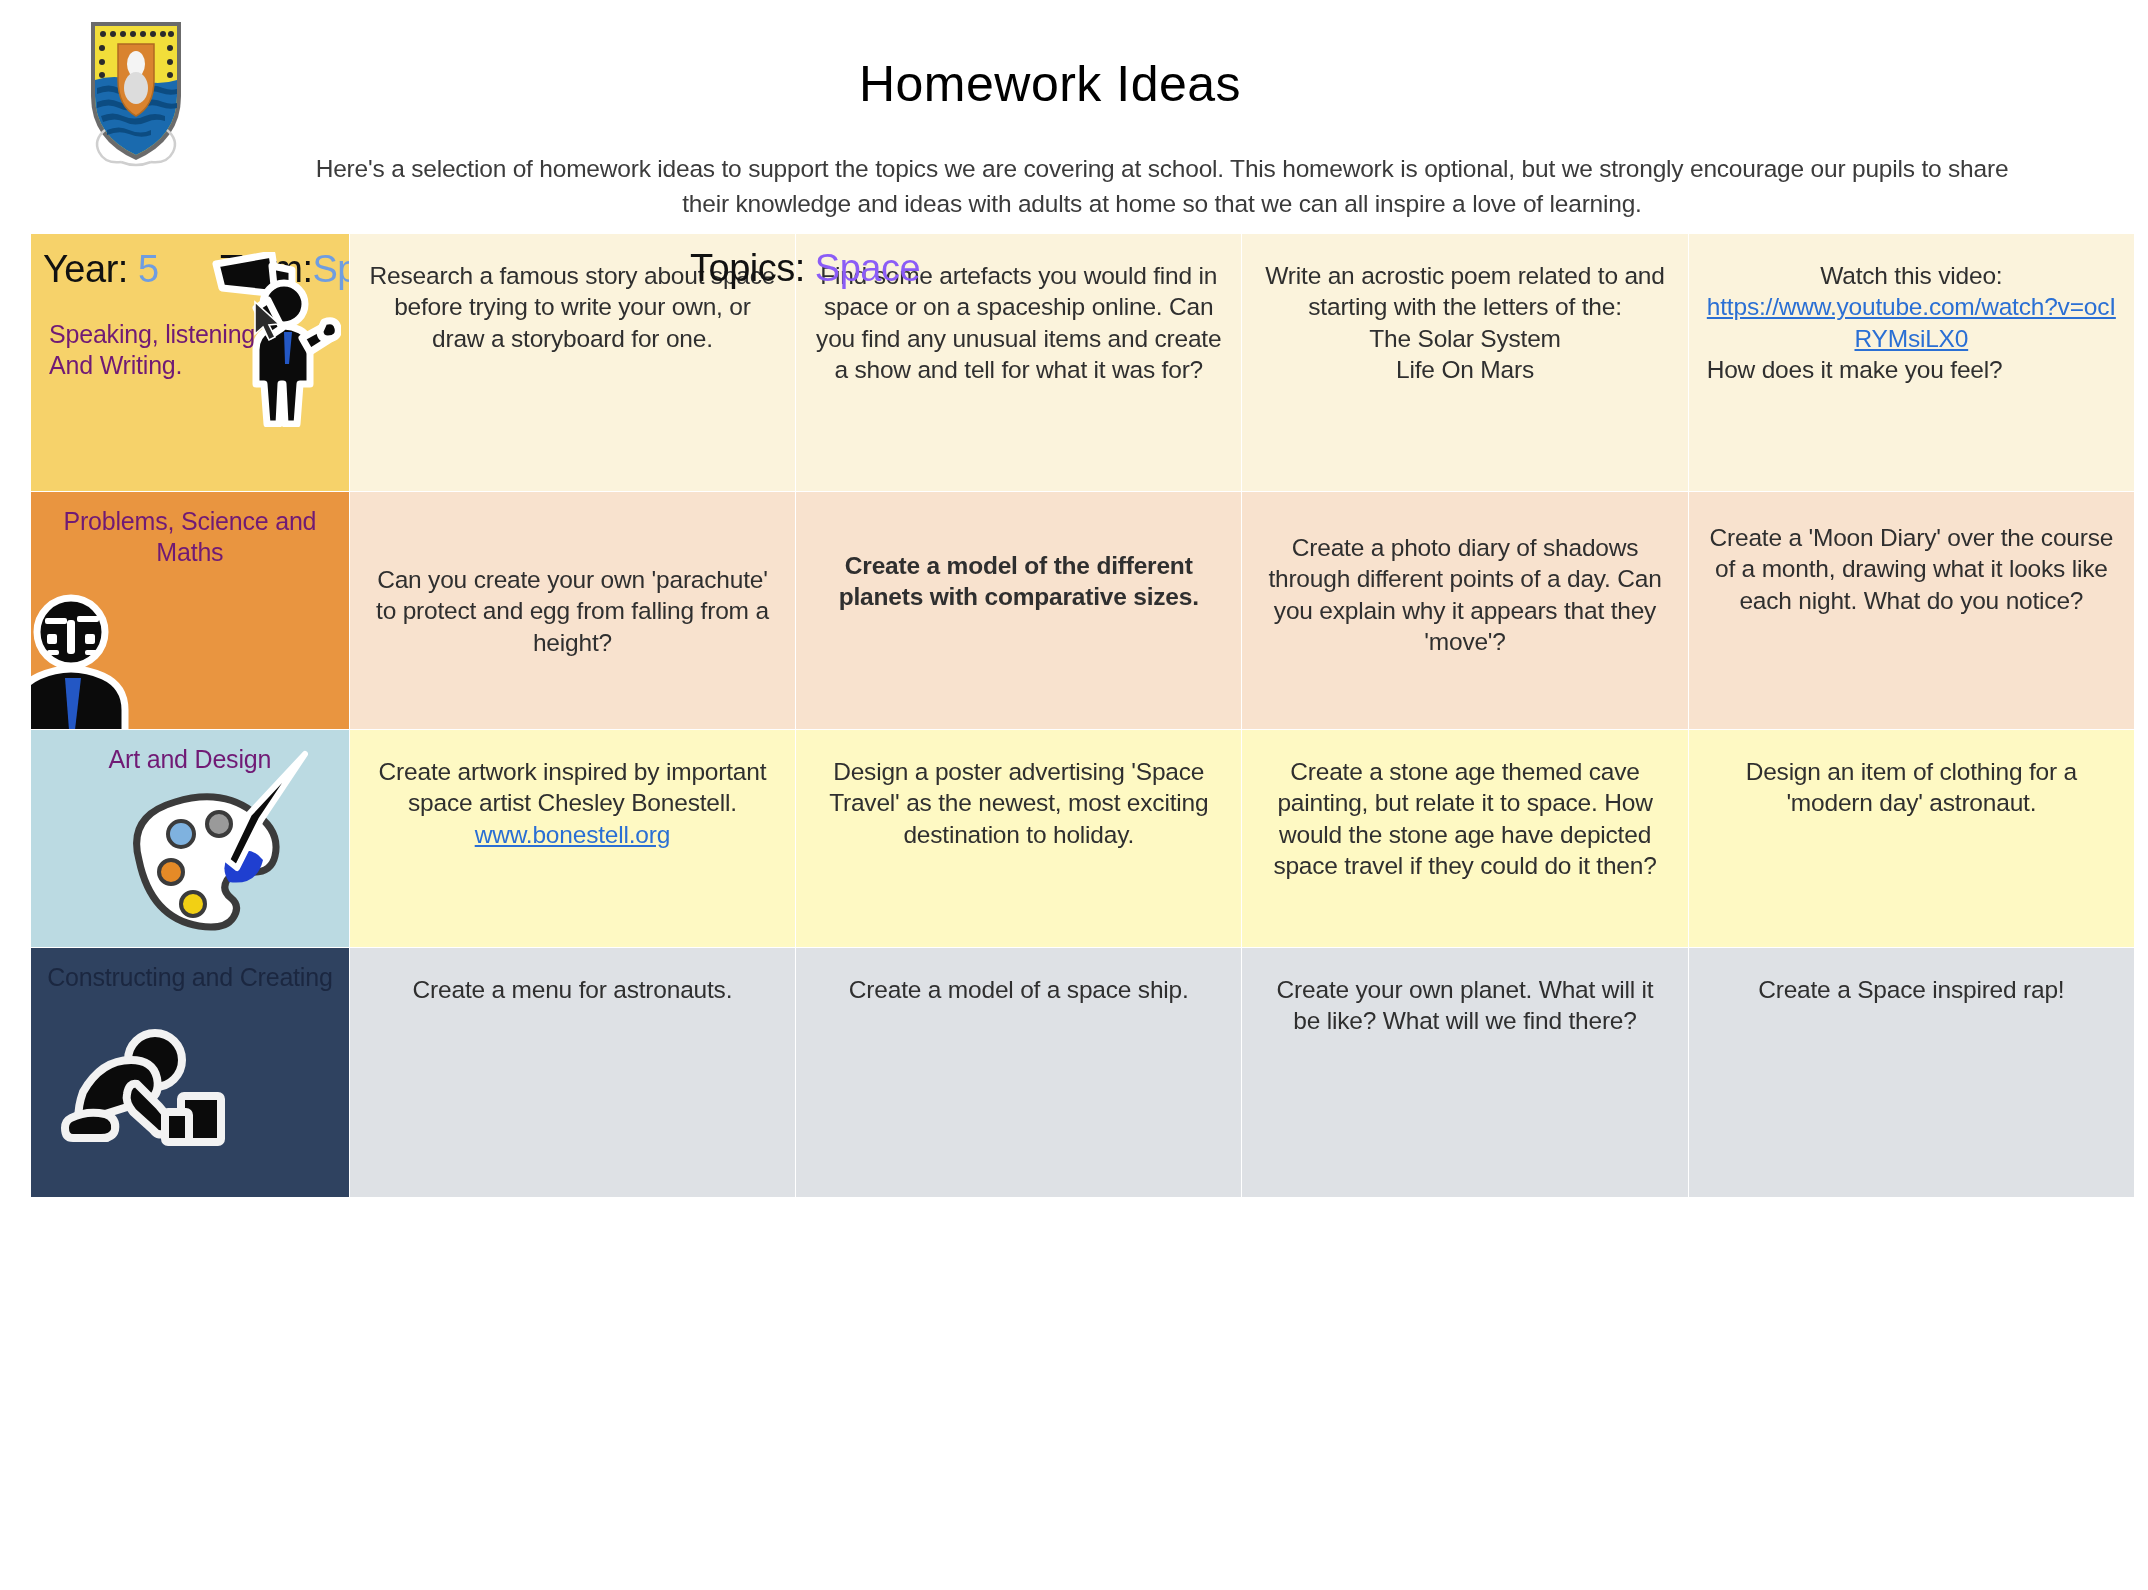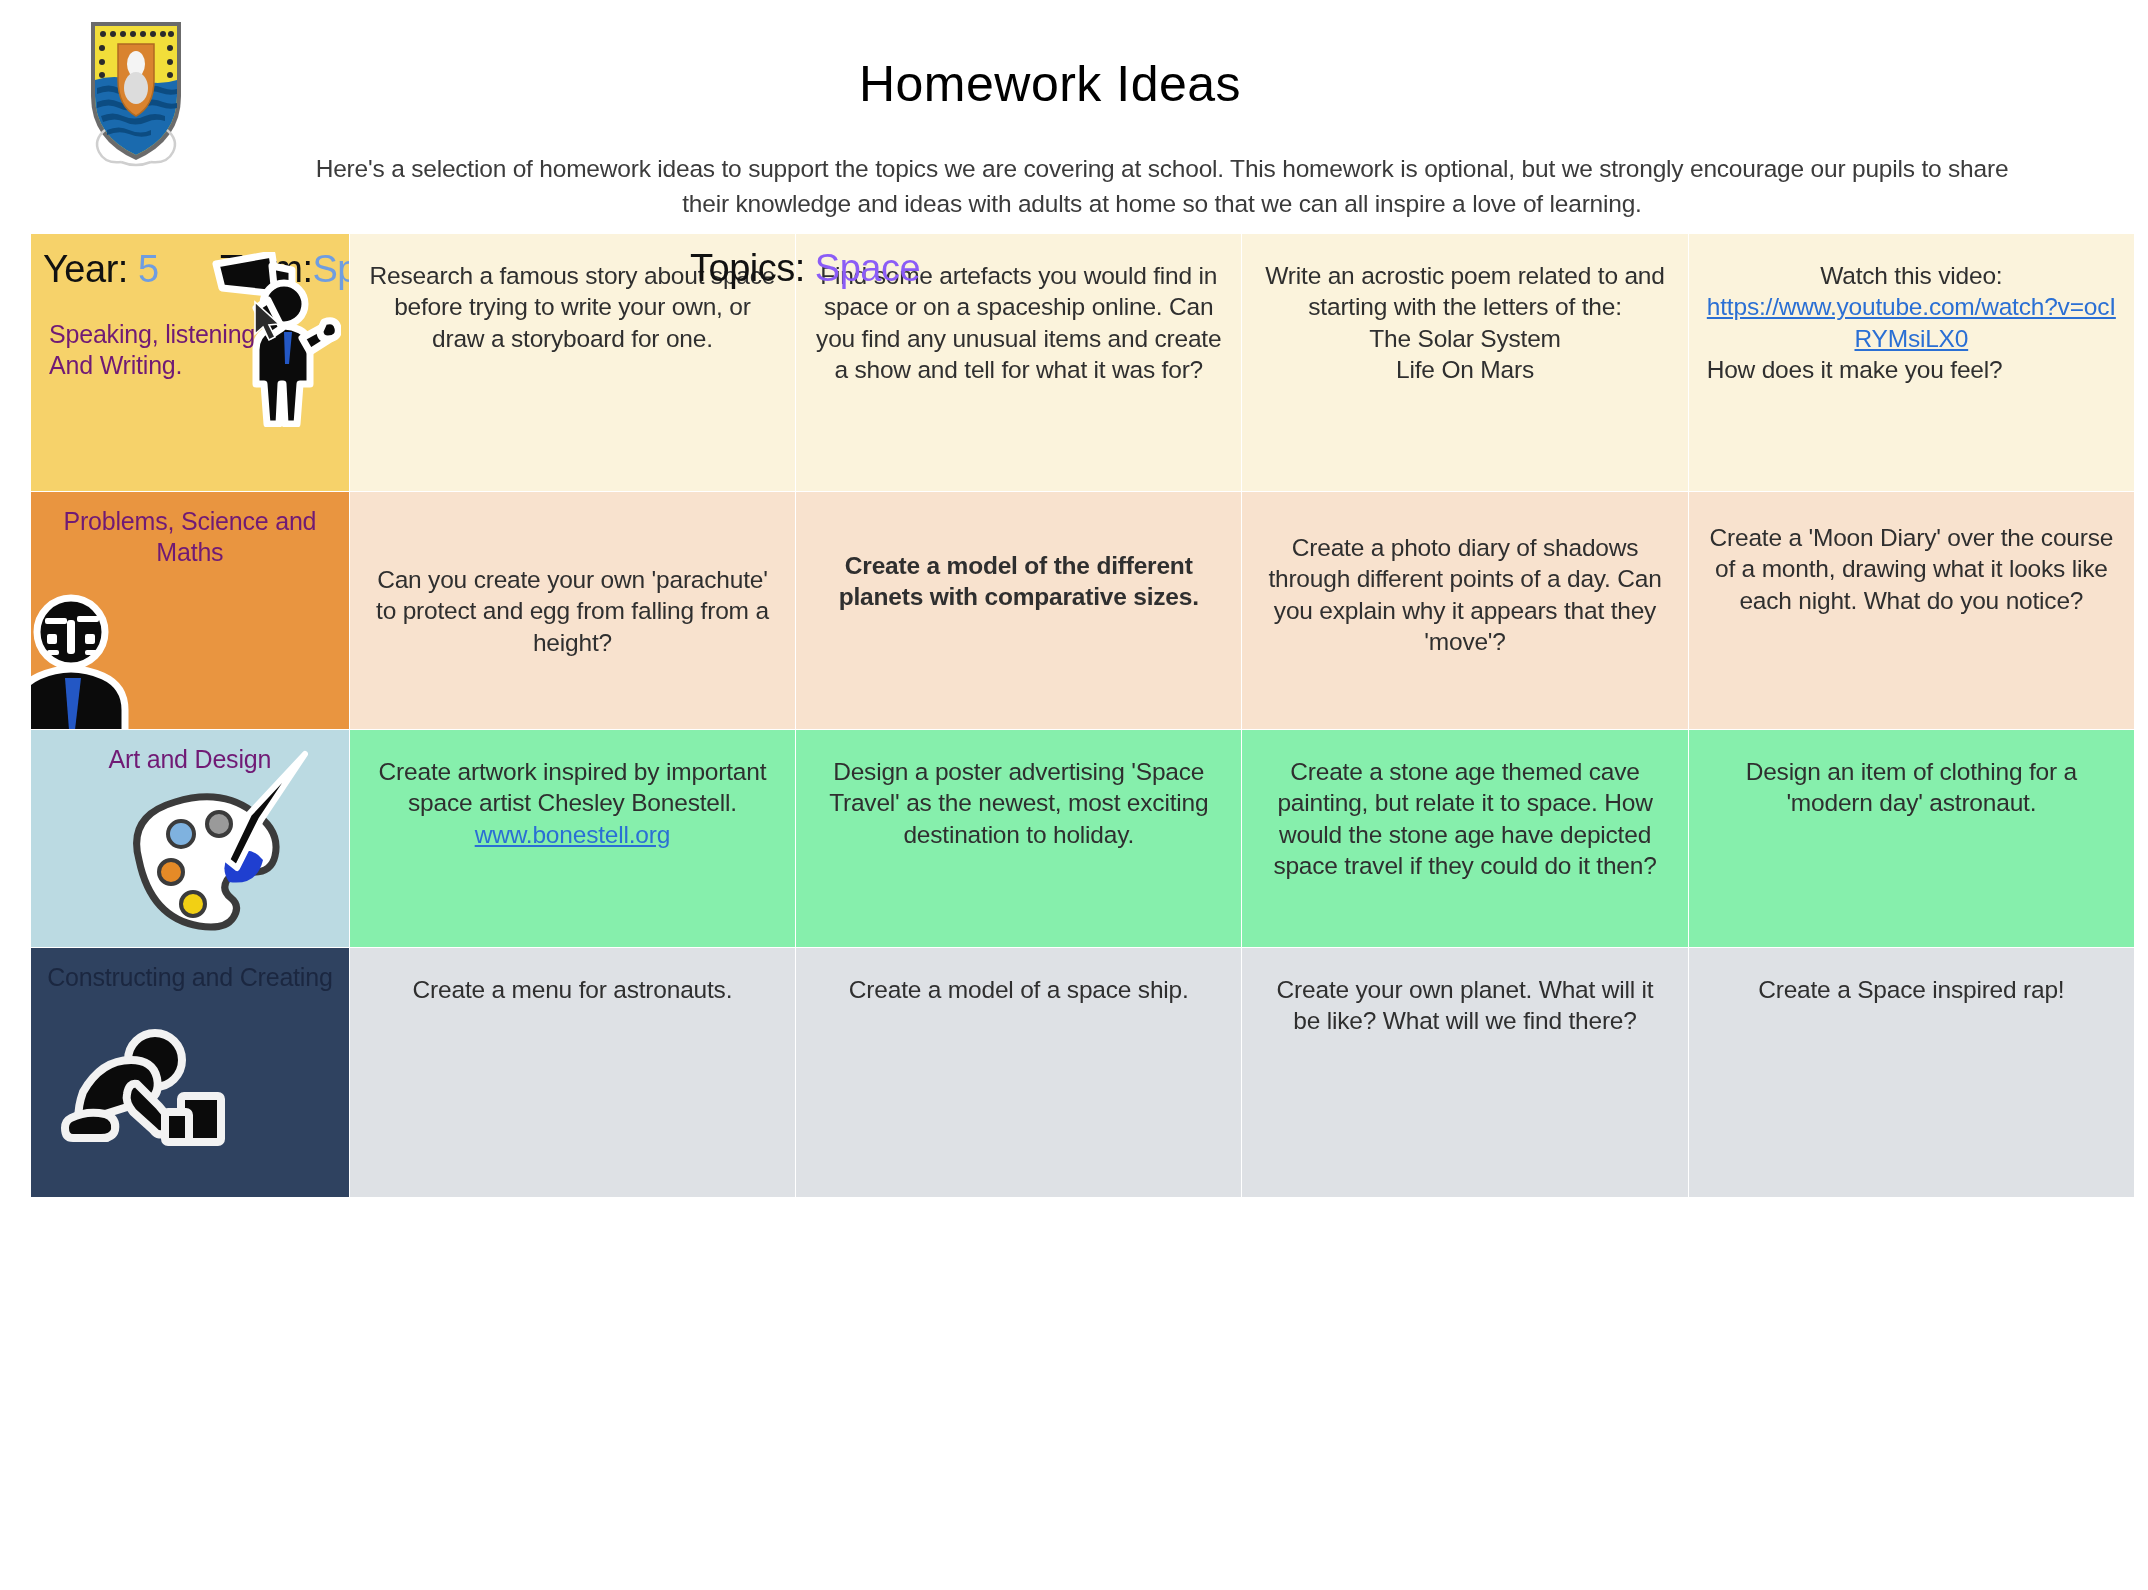--- a/index.html
+++ b/index.html
@@ -100,21 +100,21 @@
   .r2 { height: 238px; }
   .r3 { height: 218px; }
   .r4 { height: 250px; }
 
   
   .lab1 { background:#F6D26A; }
   .cel1 { background:#FBF3DC; }
   .lab2 { background:#E99540; }
   .cel2 { background:#F8E2CE; }
   .lab3 { background:#BBDAE2; }
-  .cel3 { background:#86efac; }
+  .cel3 { background:#fef9c3; }
   .lab4 { background:#2F4260; }
   .cel4 { background:#DEE1E5; }
 
   .lab4 .label-text { color:#1b2740; }
 
   a.link {
     color: #2a6fd4;
     text-decoration: underline;
     word-break: break-all;
   }

